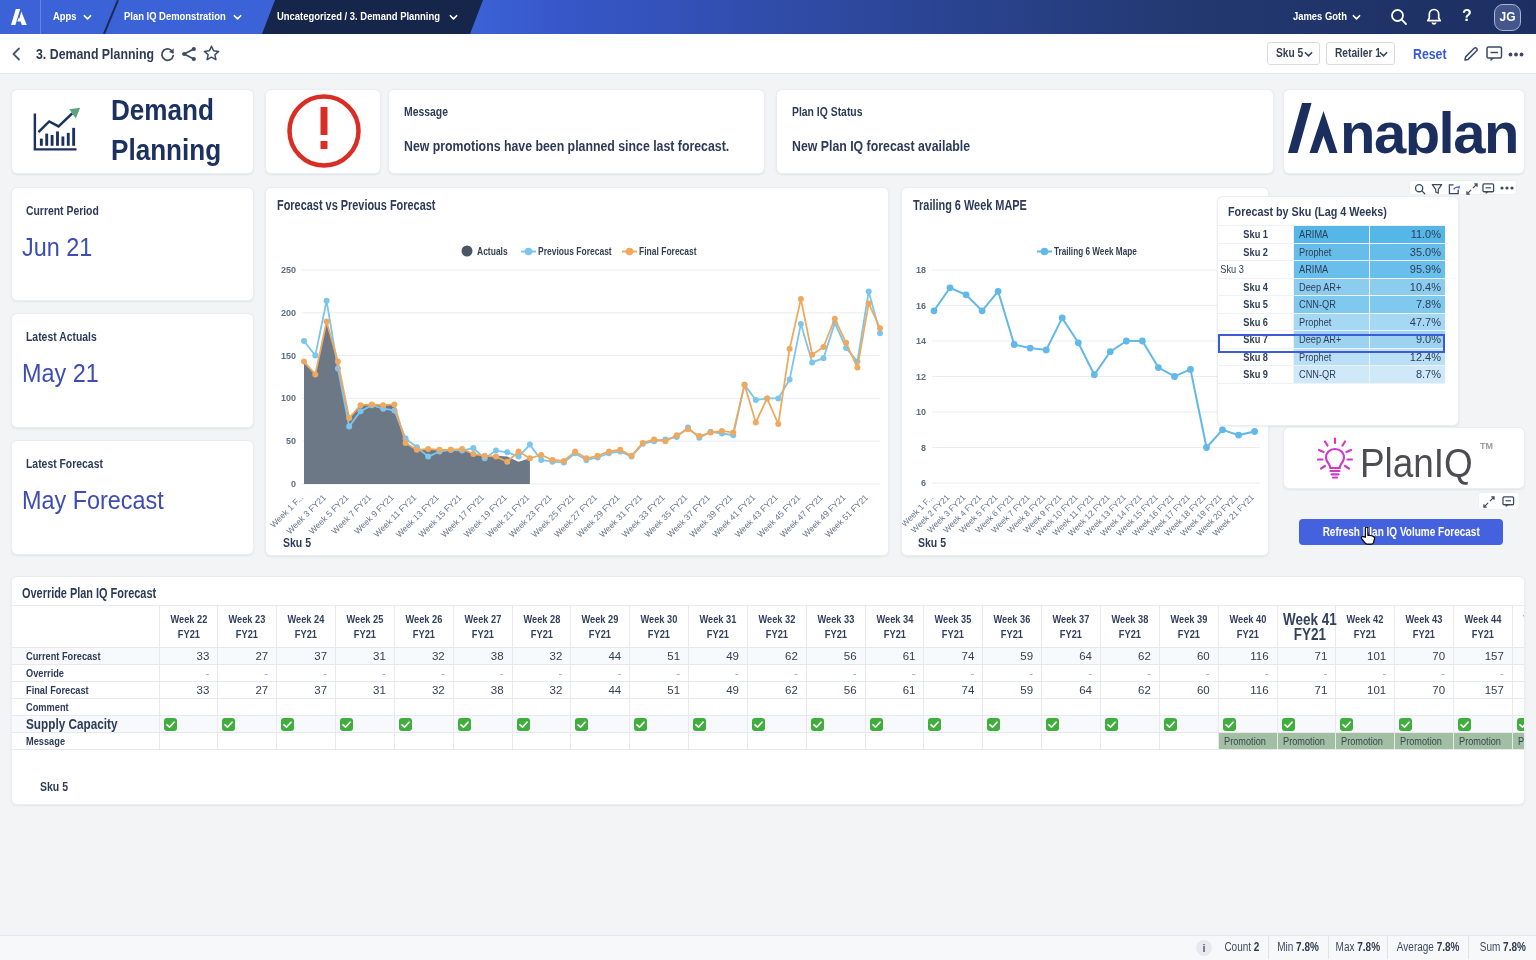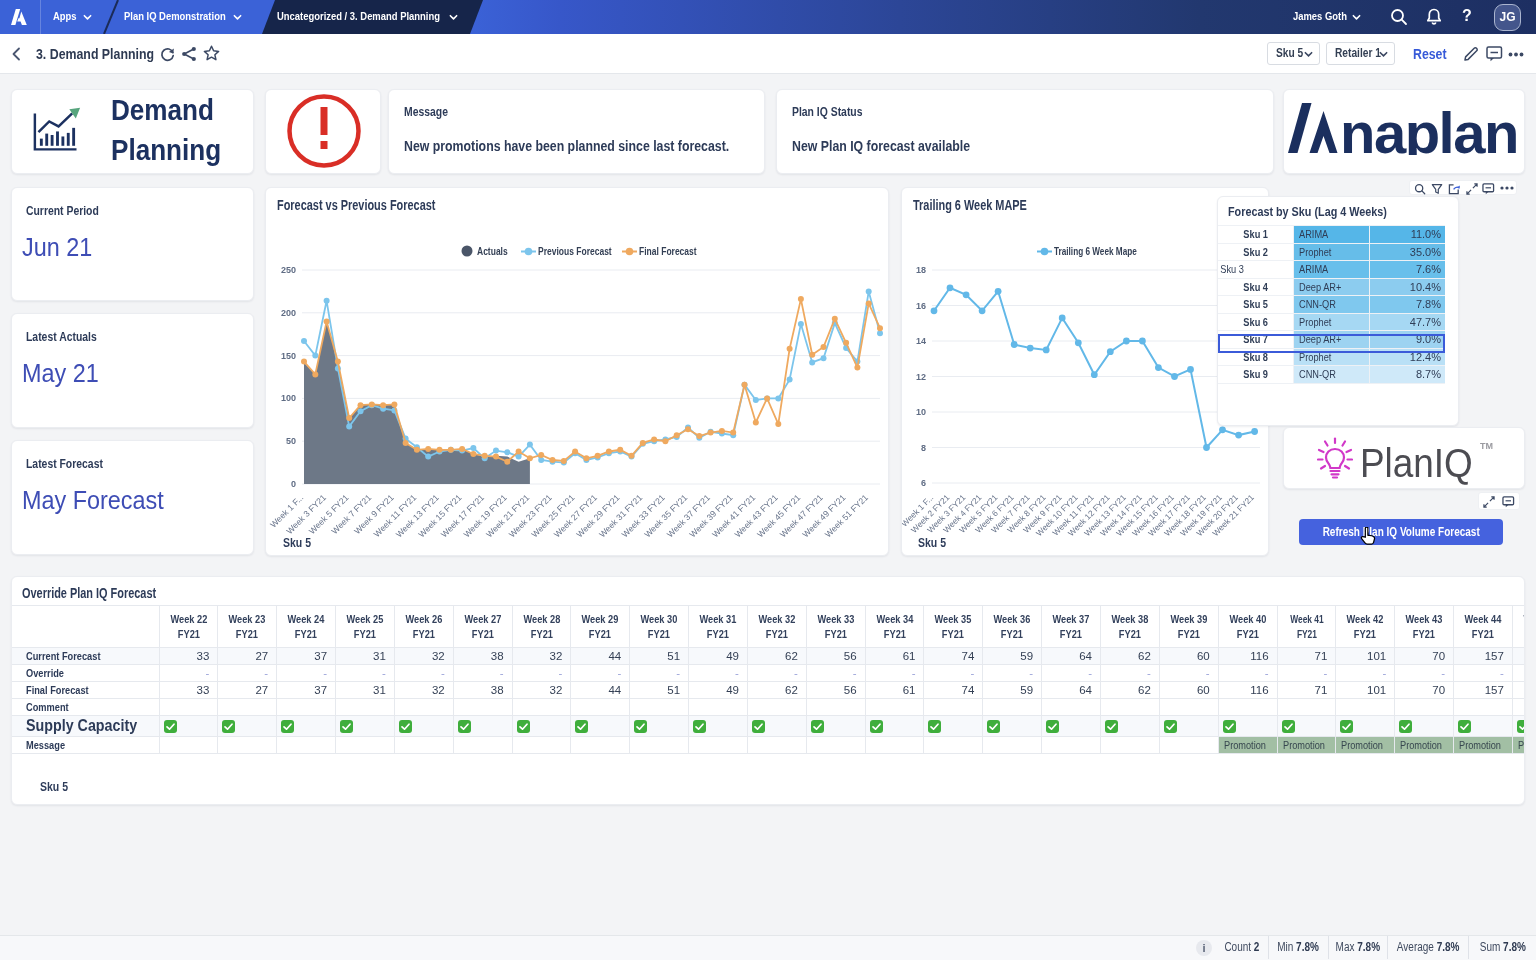--- a/index.html
+++ b/index.html
@@ -448,21 +448,21 @@
             <td style="border:1px solid #eef1f5;border-right:none;background:#55b6e8;text-align:right;padding:0 4px 0 0">11.0%</td>
           </tr>
 <tr style="height:17.5px">
             <td style="border:1px solid #eef1f5;border-left:none;font-weight:bold;text-align:center;padding:0"><span class="sc">Sku 2</span></td>
             <td style="border:1px solid #eef1f5;background:#66bde9;padding:0 0 0 5px"><span class="sl">Prophet</span></td>
             <td style="border:1px solid #eef1f5;border-right:none;background:#66bde9;text-align:right;padding:0 4px 0 0">35.0%</td>
           </tr>
 <tr style="height:17.5px">
             <td style="border:1px solid #eef1f5;border-left:none;font-weight:normal;text-align:left;padding:0"><span class="sc">Sku 3</span></td>
             <td style="border:1px solid #eef1f5;background:#68bfeb;padding:0 0 0 5px"><span class="sl">ARIMA</span></td>
-            <td style="border:1px solid #eef1f5;border-right:none;background:#68bfeb;text-align:right;padding:0 4px 0 0">7.6%</td>
+            <td style="border:1px solid #eef1f5;border-right:none;background:#68bfeb;text-align:right;padding:0 4px 0 0">95.9%</td>
           </tr>
 <tr style="height:17.5px">
             <td style="border:1px solid #eef1f5;border-left:none;font-weight:bold;text-align:center;padding:0"><span class="sc">Sku 4</span></td>
             <td style="border:1px solid #eef1f5;background:#8cccef;padding:0 0 0 5px"><span class="sl">Deep AR+</span></td>
             <td style="border:1px solid #eef1f5;border-right:none;background:#8cccef;text-align:right;padding:0 4px 0 0">10.4%</td>
           </tr>
 <tr style="height:17.5px">
             <td style="border:1px solid #eef1f5;border-left:none;font-weight:bold;text-align:center;padding:0"><span class="sc">Sku 5</span></td>
             <td style="border:1px solid #eef1f5;background:#7fc8ee;padding:0 0 0 5px"><span class="sl">CNN-QR</span></td>
             <td style="border:1px solid #eef1f5;border-right:none;background:#7fc8ee;text-align:right;padding:0 4px 0 0">7.8%</td>
@@ -577,21 +577,21 @@
             <td style="border:1px solid #e6e9ee;font-weight:bold;text-align:center;color:#33415c;line-height:15px;padding:4px 0;font-size:11px"><span class="sc">Week 31<br>FY21</span></td>
             <td style="border:1px solid #e6e9ee;font-weight:bold;text-align:center;color:#33415c;line-height:15px;padding:4px 0;font-size:11px"><span class="sc">Week 32<br>FY21</span></td>
             <td style="border:1px solid #e6e9ee;font-weight:bold;text-align:center;color:#33415c;line-height:15px;padding:4px 0;font-size:11px"><span class="sc">Week 33<br>FY21</span></td>
             <td style="border:1px solid #e6e9ee;font-weight:bold;text-align:center;color:#33415c;line-height:15px;padding:4px 0;font-size:11px"><span class="sc">Week 34<br>FY21</span></td>
             <td style="border:1px solid #e6e9ee;font-weight:bold;text-align:center;color:#33415c;line-height:15px;padding:4px 0;font-size:11px"><span class="sc">Week 35<br>FY21</span></td>
             <td style="border:1px solid #e6e9ee;font-weight:bold;text-align:center;color:#33415c;line-height:15px;padding:4px 0;font-size:11px"><span class="sc">Week 36<br>FY21</span></td>
             <td style="border:1px solid #e6e9ee;font-weight:bold;text-align:center;color:#33415c;line-height:15px;padding:4px 0;font-size:11px"><span class="sc">Week 37<br>FY21</span></td>
             <td style="border:1px solid #e6e9ee;font-weight:bold;text-align:center;color:#33415c;line-height:15px;padding:4px 0;font-size:11px"><span class="sc">Week 38<br>FY21</span></td>
             <td style="border:1px solid #e6e9ee;font-weight:bold;text-align:center;color:#33415c;line-height:15px;padding:4px 0;font-size:11px"><span class="sc">Week 39<br>FY21</span></td>
             <td style="border:1px solid #e6e9ee;font-weight:bold;text-align:center;color:#33415c;line-height:15px;padding:4px 0;font-size:11px"><span class="sc">Week 40<br>FY21</span></td>
-            <td style="border:1px solid #e6e9ee;font-weight:bold;text-align:center;color:#33415c;line-height:15px;padding:4px 0;font-size:10px"><span class="sc">Week 41<br>FY21</span></td>
+            <td style="border:1px solid #e6e9ee;font-weight:bold;text-align:center;color:#33415c;line-height:15px;padding:4px 0;font-size:16px"><span class="sc">Week 41<br>FY21</span></td>
             <td style="border:1px solid #e6e9ee;font-weight:bold;text-align:center;color:#33415c;line-height:15px;padding:4px 0;font-size:11px"><span class="sc">Week 42<br>FY21</span></td>
             <td style="border:1px solid #e6e9ee;font-weight:bold;text-align:center;color:#33415c;line-height:15px;padding:4px 0;font-size:11px"><span class="sc">Week 43<br>FY21</span></td>
             <td style="border:1px solid #e6e9ee;font-weight:bold;text-align:center;color:#33415c;line-height:15px;padding:4px 0;font-size:11px"><span class="sc">Week 44<br>FY21</span></td>
             <td style="border:1px solid #e6e9ee;font-weight:bold;text-align:center;color:#33415c;line-height:15px;padding:4px 0;font-size:11px"><span class="sc">Week 45<br>FY21</span></td>
           </tr>
     <tr style="height:17px;background:#f7f9fc">
             <td style="border:1px solid #e6e9ee;border-left:none;font-weight:bold;padding:0 0 0 14px;color:#2d3b58;font-size:11px"><span class="sl">Current Forecast</span></td>
             <td style="border:1px solid #e6e9ee;text-align:right;padding:0 8px 0 0">33</td>
             <td style="border:1px solid #e6e9ee;text-align:right;padding:0 8px 0 0">27</td>
             <td style="border:1px solid #e6e9ee;text-align:right;padding:0 8px 0 0">37</td>
@@ -692,21 +692,21 @@
             <td style="border:1px solid #e6e9ee;text-align:right;padding:0 8px 0 0"></td>
             <td style="border:1px solid #e6e9ee;text-align:right;padding:0 8px 0 0"></td>
             <td style="border:1px solid #e6e9ee;text-align:right;padding:0 8px 0 0"></td>
             <td style="border:1px solid #e6e9ee;text-align:right;padding:0 8px 0 0"></td>
             <td style="border:1px solid #e6e9ee;text-align:right;padding:0 8px 0 0"></td>
             <td style="border:1px solid #e6e9ee;text-align:right;padding:0 8px 0 0"></td>
             <td style="border:1px solid #e6e9ee;text-align:right;padding:0 8px 0 0"></td>
             <td style="border:1px solid #e6e9ee;text-align:right;padding:0 8px 0 0"></td>
           </tr>
     <tr style="height:17px;background:#f7f9fc">
-            <td style="border:1px solid #e6e9ee;border-left:none;font-weight:bold;padding:0 0 0 14px;color:#2d3b58;font-size:17px"><span class="sl">Supply Capacity</span></td>
+            <td style="border:1px solid #e6e9ee;border-left:none;font-weight:bold;padding:0 0 0 14px;color:#2d3b58;font-size:14px"><span class="sl">Supply Capacity</span></td>
             <td style="border:1px solid #e6e9ee;padding:0"><svg width="13" height="13" viewBox="0 0 13 13" style="vertical-align:middle;margin-left:4px">
                 <rect x="0" y="0" width="13" height="13" rx="3" fill="#3fae3c"></rect>
                 <path d="M3 6.8 L5.5 9.2 L10 4.2" stroke="#fff" stroke-width="1.7" fill="none" stroke-linecap="round" stroke-linejoin="round"></path>
               </svg></td>
             <td style="border:1px solid #e6e9ee;padding:0"><svg width="13" height="13" viewBox="0 0 13 13" style="vertical-align:middle;margin-left:4px">
                 <rect x="0" y="0" width="13" height="13" rx="3" fill="#3fae3c"></rect>
                 <path d="M3 6.8 L5.5 9.2 L10 4.2" stroke="#fff" stroke-width="1.7" fill="none" stroke-linecap="round" stroke-linejoin="round"></path>
               </svg></td>
             <td style="border:1px solid #e6e9ee;padding:0"><svg width="13" height="13" viewBox="0 0 13 13" style="vertical-align:middle;margin-left:4px">
                 <rect x="0" y="0" width="13" height="13" rx="3" fill="#3fae3c"></rect>

